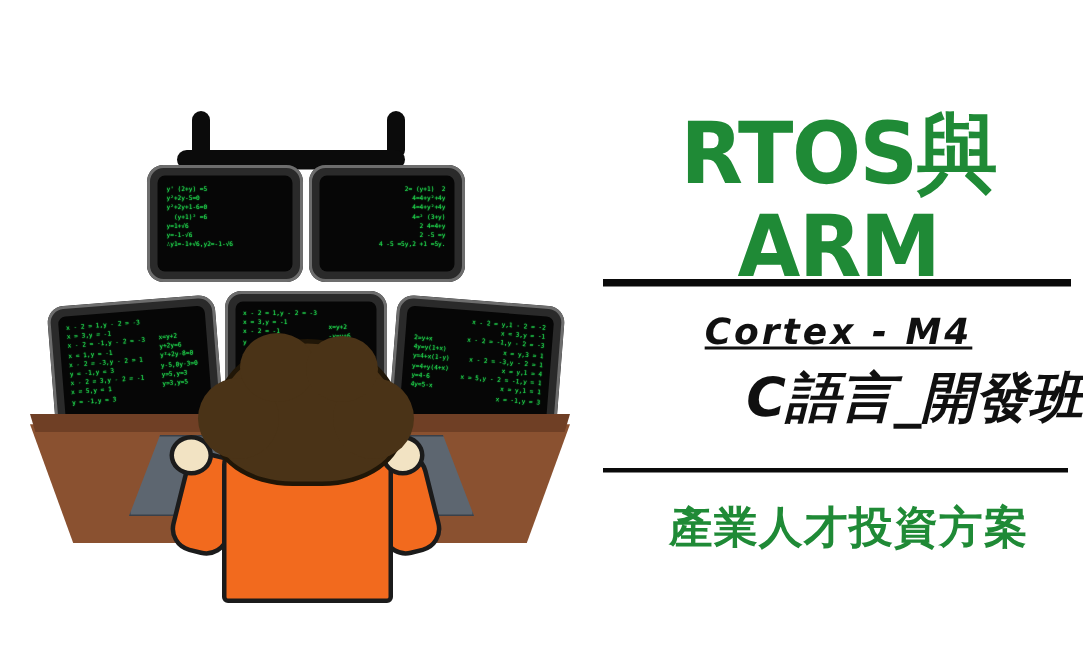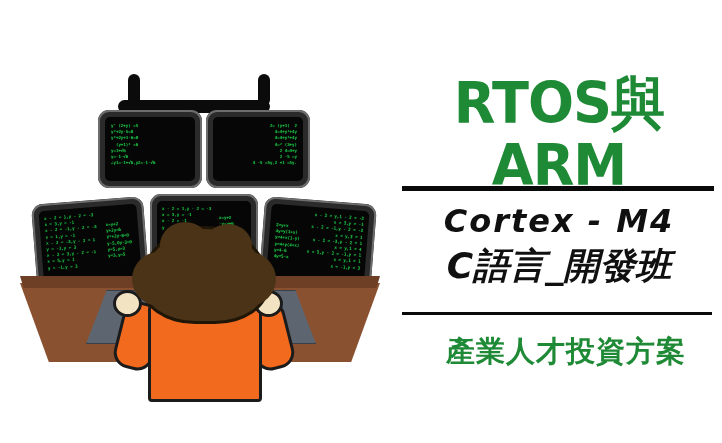--- a/index.html
+++ b/index.html
@@ -126,25 +126,25 @@
   .rule-thick{
     position:absolute;left:6px;top:186px;width:312px;height:5px;
     background:#0a0a0a;
   }
   .sub-en{
     position:absolute;left:0;top:200px;width:326px;
     text-align:center;
     color:#101010;
     font-family:"DejaVu Sans", sans-serif;
     font-weight:bold;font-style:italic;
-    font-size:32px;letter-spacing:2px;line-height:42px;
+    font-size:24px;letter-spacing:2px;line-height:42px;text-decoration:underline;
   }
   .sub-cn{
     position:absolute;left:0;top:244px;width:326px;
-    text-align:center;
+    text-align:right;
     color:#101010;
     font-family:"DejaVu Sans", sans-serif;
     font-weight:bold;font-style:italic;
     font-size:36px;letter-spacing:0px;line-height:44px;
   }
   .rule-thin{
     position:absolute;left:6px;top:312px;width:310px;height:3px;
     background:#0a0a0a;
   }
   .tagline{

